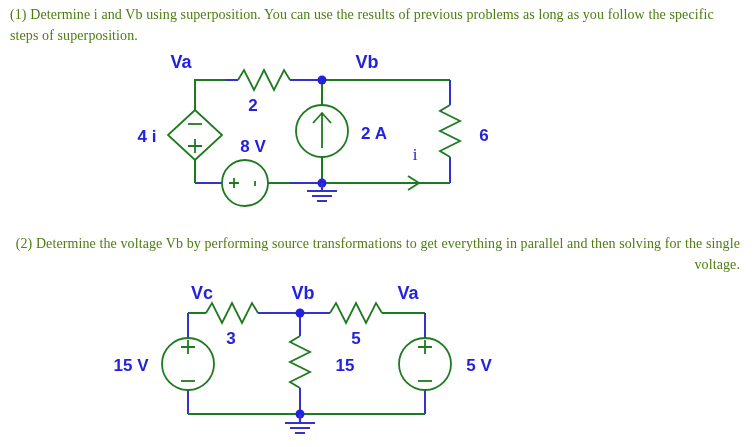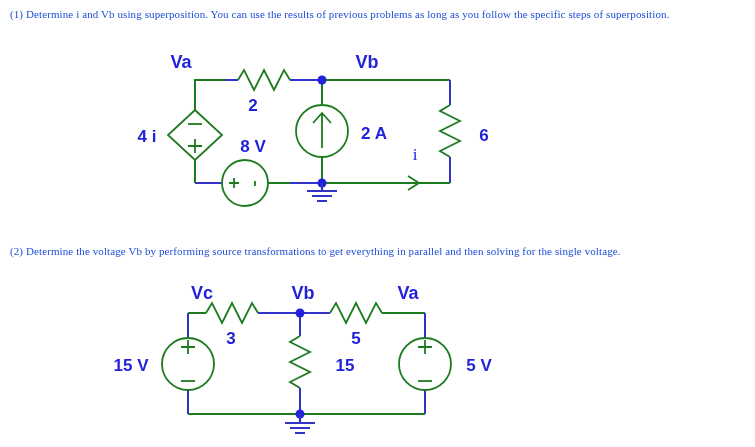--- a/index.html
+++ b/index.html
@@ -11,28 +11,28 @@
     width: 755px;
     height: 447px;
     position: relative;
     font-family: "Liberation Serif", serif;
     overflow: hidden;
   }
   .problem-text {
     position: absolute;
     left: 10px;
     width: 730px;
-    color: #1d4ed8;
+    color: #4d7c0f;
     font-family: "Liberation Serif", serif;
-    font-size: 11px;
+    font-size: 14px;
     line-height: 21px;
     letter-spacing: 0.1px;
   }
   #problem-1-text { top: 4px; }
-  #problem-2-text { top: 241px; }
+  #problem-2-text { top: 233px; text-align: right; }
 
   .circuit {
     position: absolute;
     left: 0;
     top: 0;
   }
   svg { display: block; overflow: visible; }
 
   .lbl {
     font-family: "Liberation Sans", sans-serif;

